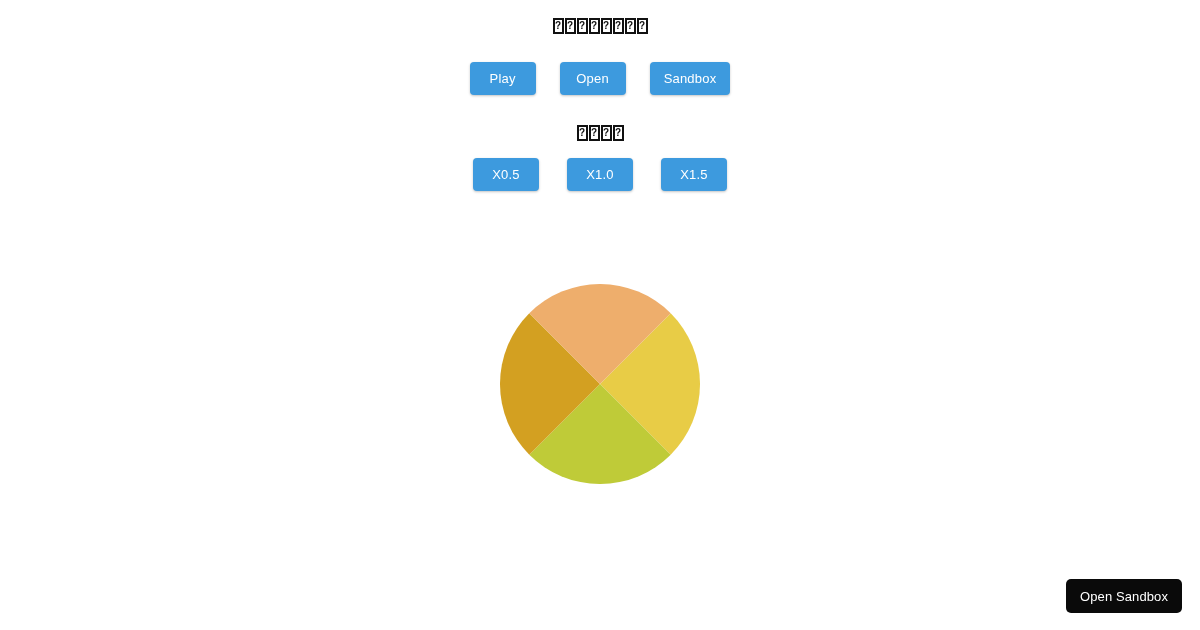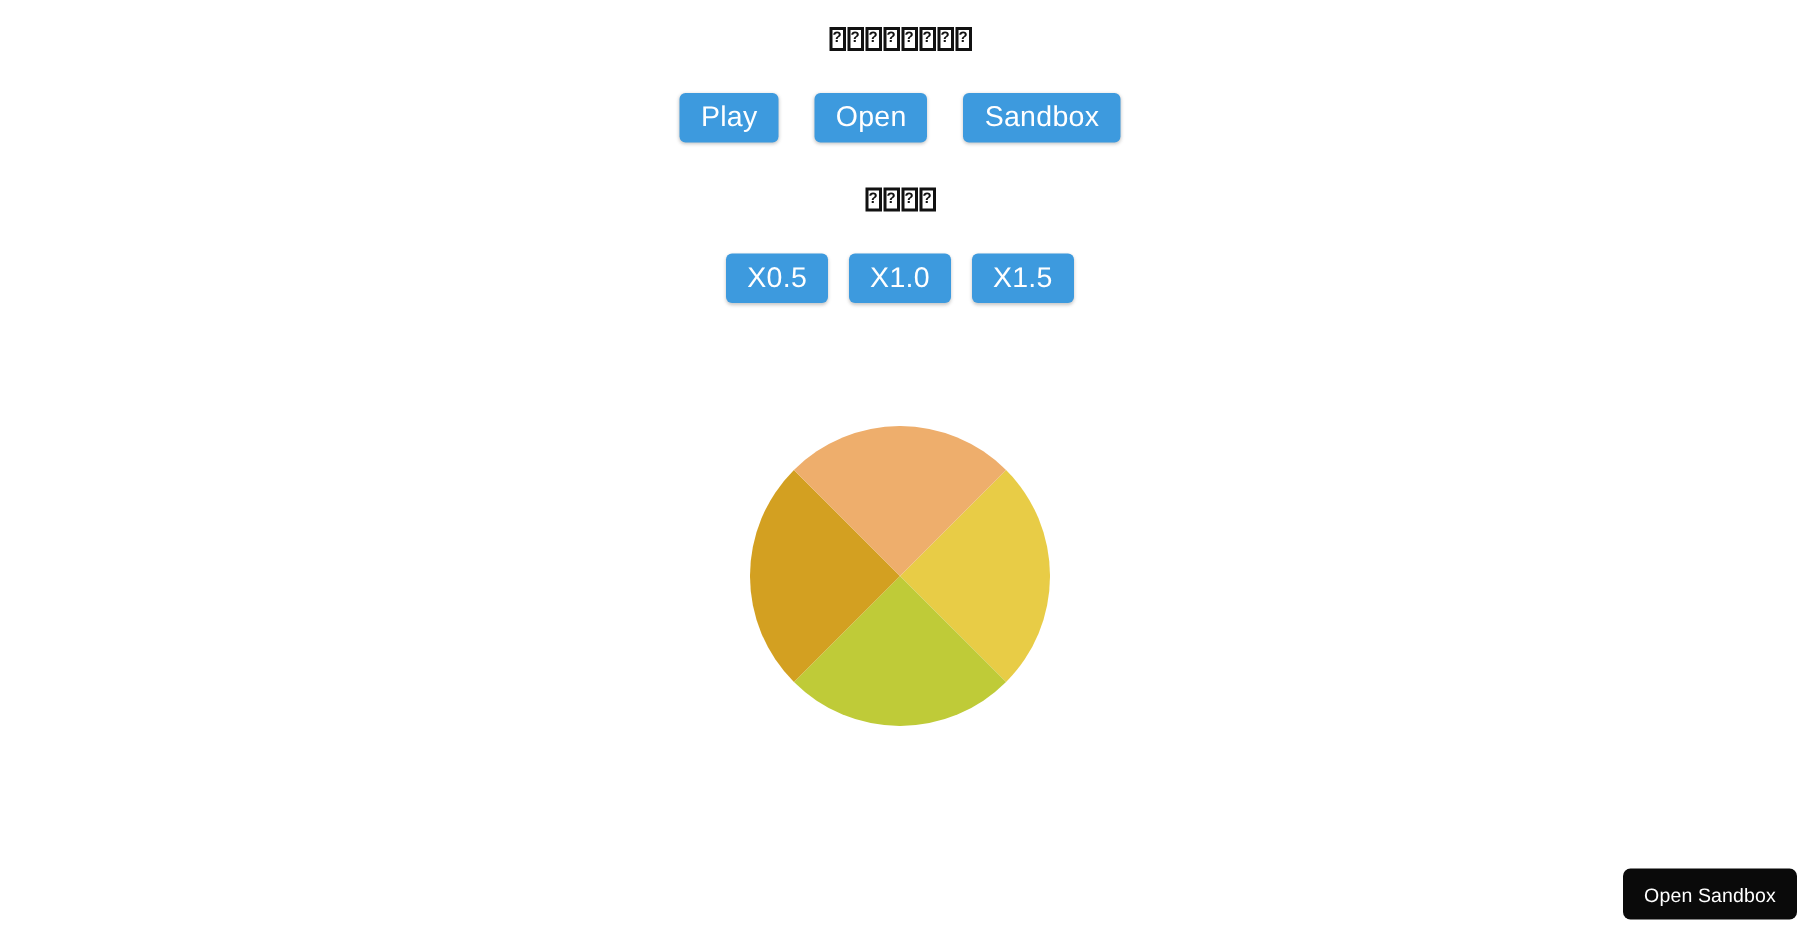--- a/index.html
+++ b/index.html
@@ -80,31 +80,31 @@
   
   .btn-row {
     position: absolute;
     left: 0;
     right: 0;
     display: flex;
     justify-content: center;
     align-items: flex-start;
   }
   #controls-row { top: 62px; gap: 24px; }
-  #speed-row    { top: 169px; gap: 14px; }
+  #speed-row    { top: 158px; gap: 28px; }
 
   .btn {
     appearance: none;
     -webkit-appearance: none;
     border: none;
     outline: none;
     background: #3d9ade;
     color: #ffffff;
     font-family: "Liberation Sans", sans-serif;
-    font-size: 19px;
+    font-size: 13px;
     line-height: 1;
     height: 33px;
     padding: 0 14px;
     min-width: 66px;
     border-radius: 4px;
     cursor: pointer;
     box-shadow: 0 1px 3px rgba(0,0,0,0.14), 0 1px 2px rgba(0,0,0,0.10);
     display: inline-flex;
     align-items: center;
     justify-content: center;
@@ -117,21 +117,21 @@
     left: 500px;
     top: 284px;
     width: 200px;
     height: 200px;
   }
   #pie-svg { display: block; width: 200px; height: 200px; }
 
   
   #open-sandbox {
     position: absolute;
-    right: 2px;
+    right: 18px;
     bottom: 17px;
     background: #0a0a0a;
     color: #ffffff;
     font-family: "Liberation Sans", sans-serif;
     font-size: 13px;
     line-height: 1;
     height: 34px;
     padding: 0 14px;
     border: none;
     border-radius: 5px;

